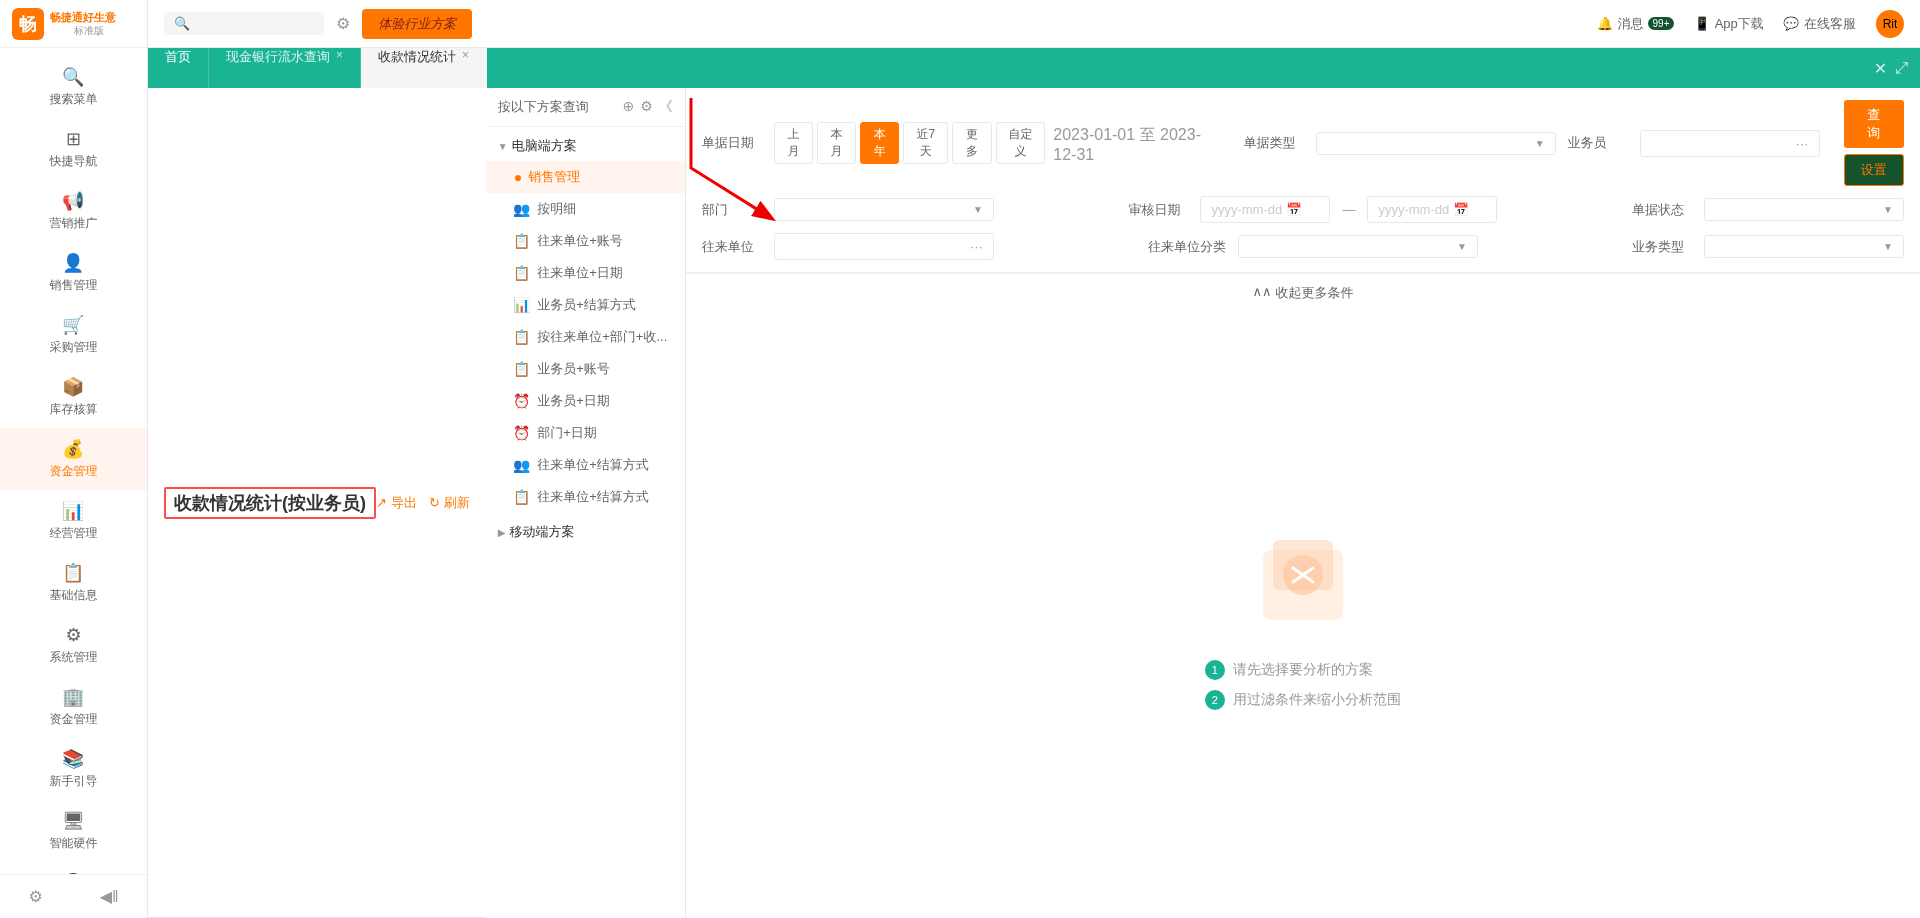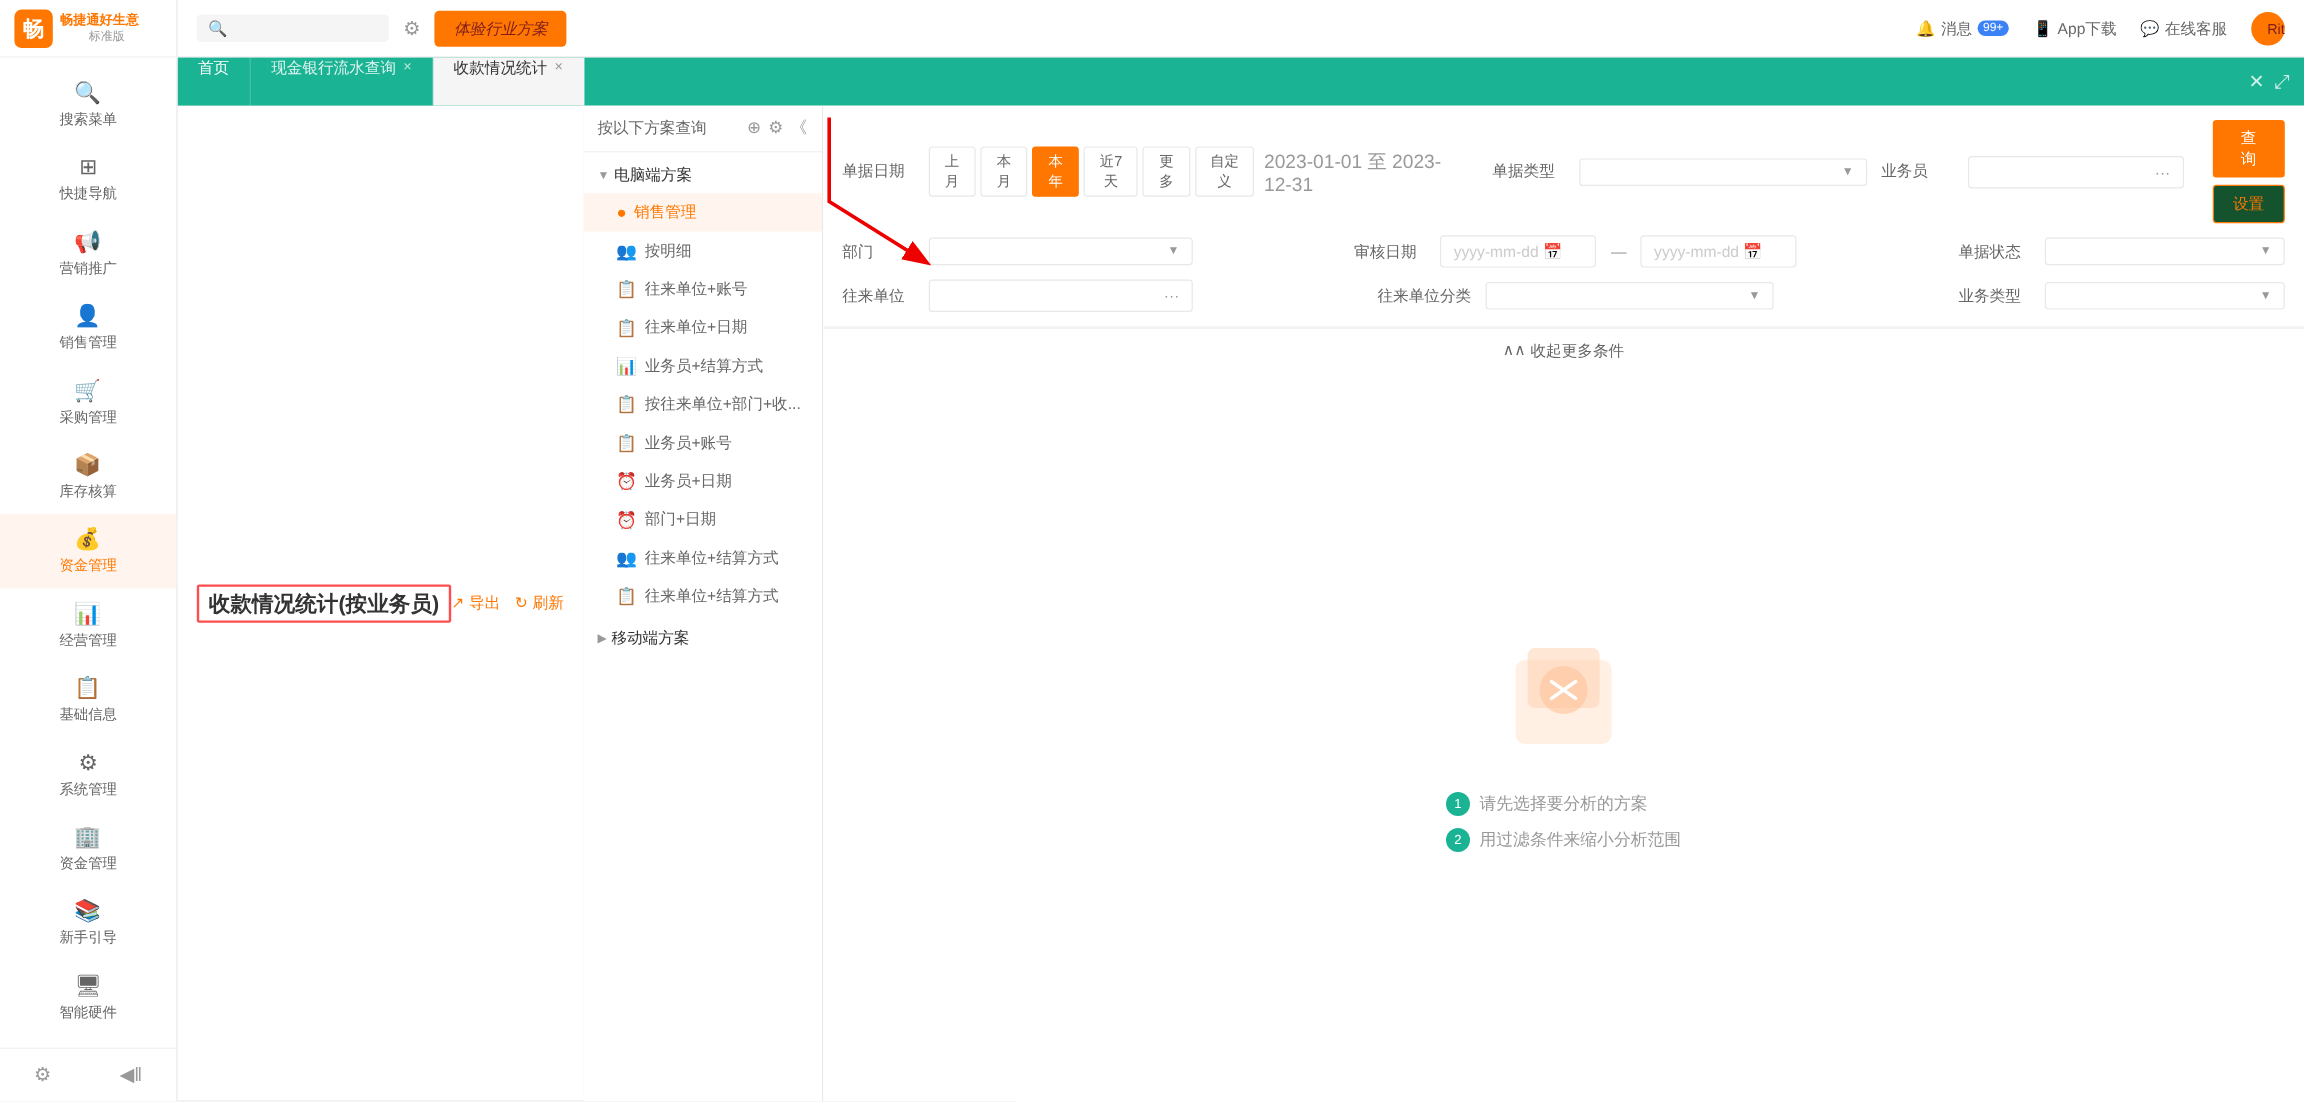--- a/index.html
+++ b/index.html
@@ -28,22 +28,22 @@
     .main-content { flex: 1; display: flex; flex-direction: column; overflow: hidden; }
 
     
     .topbar { height: 48px; background: #fff; border-bottom: 1px solid #e8e8e8; display: flex; align-items: center; padding: 0 16px; justify-content: space-between; }
     .topbar-left { display: flex; align-items: center; gap: 12px; }
     .topbar-search { display: flex; align-items: center; background: #f5f5f5; border-radius: 4px; padding: 4px 10px; gap: 6px; color: #999; font-size: 13px; cursor: pointer; min-width: 160px; }
     .topbar-gear { color: #999; font-size: 16px; cursor: pointer; }
     .topbar-trial-btn { background: #ff7700; color: #7f1d1d; border: none; border-radius: 4px; padding: 6px 16px; font-size: 13px; cursor: pointer; font-style: italic; }
     .topbar-right { display: flex; align-items: center; gap: 20px; }
     .topbar-right-item { display: flex; align-items: center; gap: 4px; color: #666; font-size: 13px; cursor: pointer; }
-    .badge { background: #3b82f6; color: white; border-radius: 10px; font-size: 10px; padding: 1px 5px; }
-    .avatar { width: 28px; height: 28px; border-radius: 50%; background: #ff7700; display: flex; align-items: center; justify-content: flex-end; color: #7f1d1d; font-size: 12px; }
+    .badge { background: #14532d; color: white; border-radius: 10px; font-size: 10px; padding: 1px 5px; }
+    .avatar { width: 28px; height: 28px; border-radius: 50%; background: #ff7700; display: flex; align-items: center; justify-content: center; color: #000000; font-size: 12px; }
 
     
     .tabbar { height: 40px; background: #1ab394; display: flex; align-items: center; padding: 0 0; position: relative; }
     .tab { display: flex; align-items: flex-start; padding: 0 17px; height: 40px; color: rgba(255,255,255,0.85); font-size: 13px; cursor: pointer; gap: 6px; border-right: 1px solid rgba(255,255,255,0.2); }
     .tab.home { color: white; font-weight: 500; }
     .tab.active { background: #f5f5f5; color: #333; }
     .tab-close { font-size: 12px; color: rgba(255,255,255,0.7); cursor: pointer; }
     .tab.active .tab-close { color: #999; }
     .tabbar-right { margin-left: auto; display: flex; align-items: center; gap: 8px; padding-right: 12px; }
     .tabbar-btn { color: rgba(255,255,255,0.8); font-size: 16px; cursor: pointer; }

